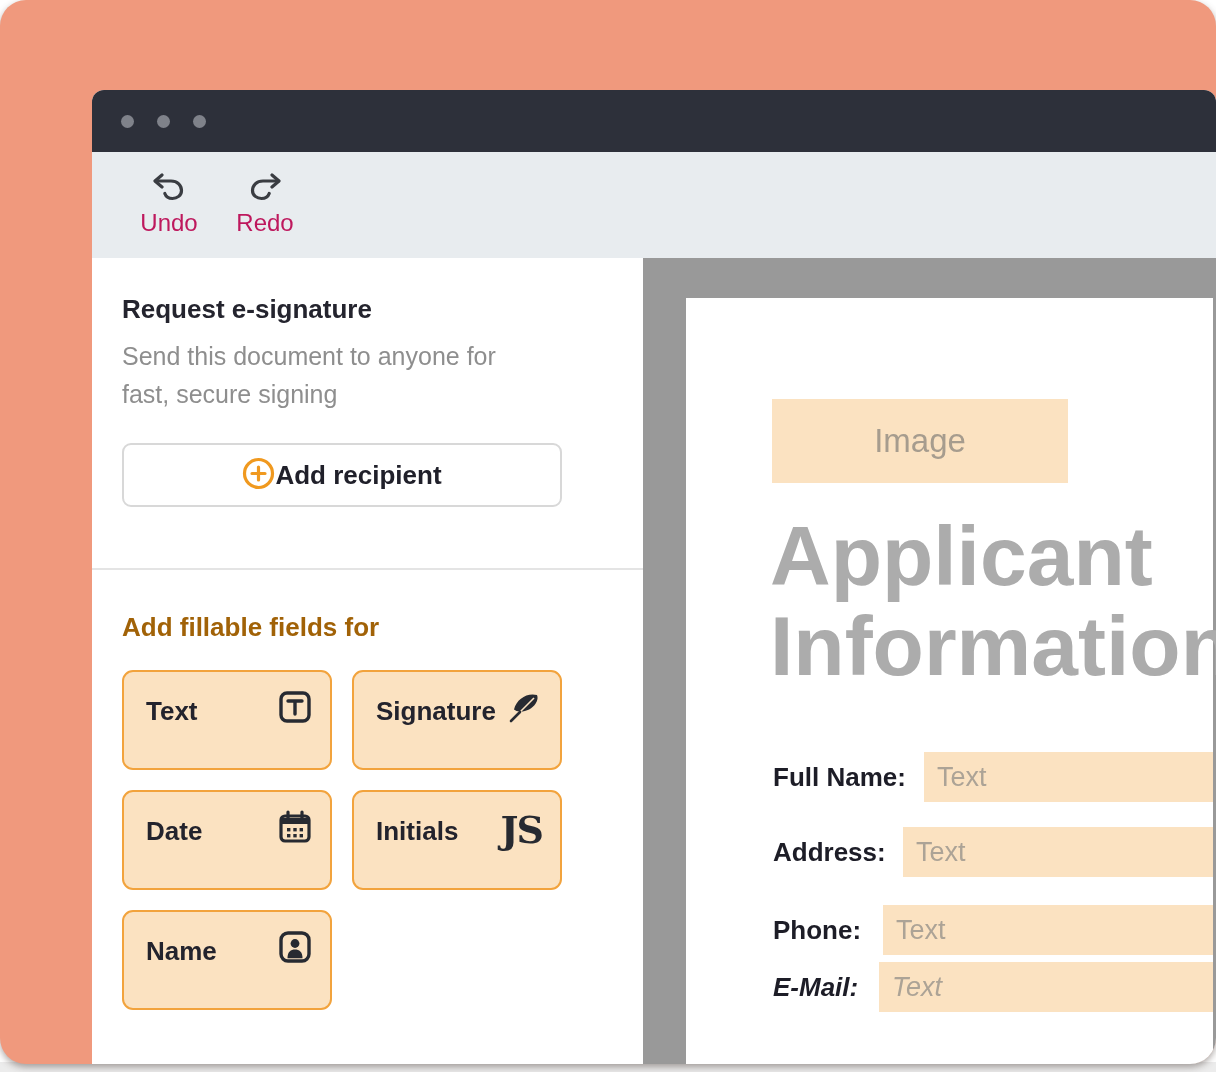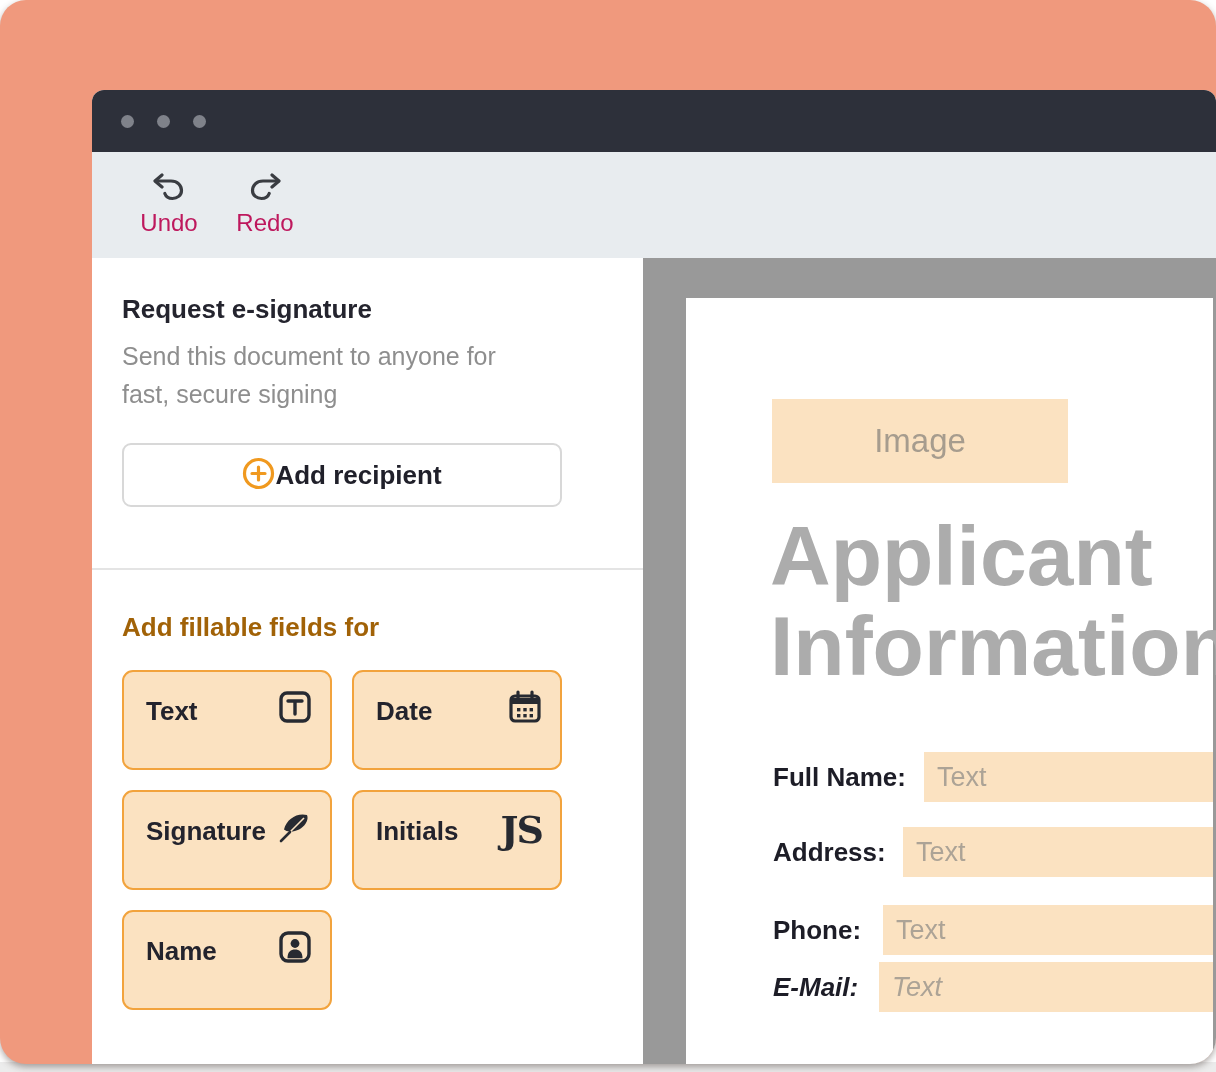--- a/index.html
+++ b/index.html
@@ -130,50 +130,50 @@
               <span class="field-btn-label">Text</span>
               <span class="icon-dark">
                 <svg width="34" height="34" viewBox="0 0 34 34" fill="none" stroke="#272A31" stroke-width="3.4" stroke-linecap="round" stroke-linejoin="round">
                   <rect x="3" y="3" width="28" height="28" rx="6"></rect>
                   <path d="M10 11 H24 M17 11 V24"></path>
                 </svg>
               </span>
             </div>
 
             <div class="field-btn">
+              <span class="field-btn-label">Signature</span>
+              <span>
+                <svg width="36" height="36" viewBox="0 0 36 36">
+                  <path d="M31 5 C21 2.5 10.5 9 8 19.5 C9.5 20.8 11.5 21.4 13.5 21.5 C20 21.8 26.3 18.8 29.8 13.2 C31.8 10 32 7.3 31 5 Z" fill="#272A31"></path>
+                  <path d="M7.5 28.5 L28 8" stroke="#FBE2C1" stroke-width="1.6"></path>
+                  <path d="M5 31 L14 22" stroke="#272A31" stroke-width="2.6" stroke-linecap="round"></path>
+                </svg>
+              </span>
+            </div>
+
+            <div class="field-btn">
               <span class="field-btn-label">Date</span>
               <span>
                 <svg width="34" height="34" viewBox="0 0 34 34" fill="none">
                   <rect x="3" y="6" width="28" height="25" rx="4" stroke="#272A31" stroke-width="3.2"></rect>
                   <path d="M3 8 h28 v6 h-28 z" fill="#272A31"></path>
                   <path d="M10 2 V8 M24 2 V8" stroke="#272A31" stroke-width="3.2" stroke-linecap="round"></path>
                   <g fill="#272A31">
                     <rect x="9" y="18" width="3.4" height="3.4"></rect>
                       <rect x="15.3" y="18" width="3.4" height="3.4"></rect>
                       <rect x="21.6" y="18" width="3.4" height="3.4"></rect>
                     <rect x="9" y="24" width="3.4" height="3.4"></rect>
                       <rect x="15.3" y="24" width="3.4" height="3.4"></rect>
                       <rect x="21.6" y="24" width="3.4" height="3.4"></rect>
                   </g>
                 </svg>
               </span>
             </div>
 
             <div class="field-btn">
-              <span class="field-btn-label">Signature</span>
-              <span>
-                <svg width="36" height="36" viewBox="0 0 36 36">
-                  <path d="M31 5 C21 2.5 10.5 9 8 19.5 C9.5 20.8 11.5 21.4 13.5 21.5 C20 21.8 26.3 18.8 29.8 13.2 C31.8 10 32 7.3 31 5 Z" fill="#272A31"></path>
-                  <path d="M7.5 28.5 L28 8" stroke="#FBE2C1" stroke-width="1.6"></path>
-                  <path d="M5 31 L14 22" stroke="#272A31" stroke-width="2.6" stroke-linecap="round"></path>
-                </svg>
-              </span>
-            </div>
-
-            <div class="field-btn">
               <span class="field-btn-label">Initials</span>
               <span class="monogram">JS</span>
             </div>
 
             <div class="field-btn">
               <span class="field-btn-label">Name</span>
               <span>
                 <svg width="34" height="34" viewBox="0 0 34 34" fill="none">
                   <rect x="3" y="3" width="28" height="28" rx="7" stroke="#272A31" stroke-width="3.4"></rect>
                   <circle cx="17" cy="13.5" r="4.4" fill="#272A31"></circle>

